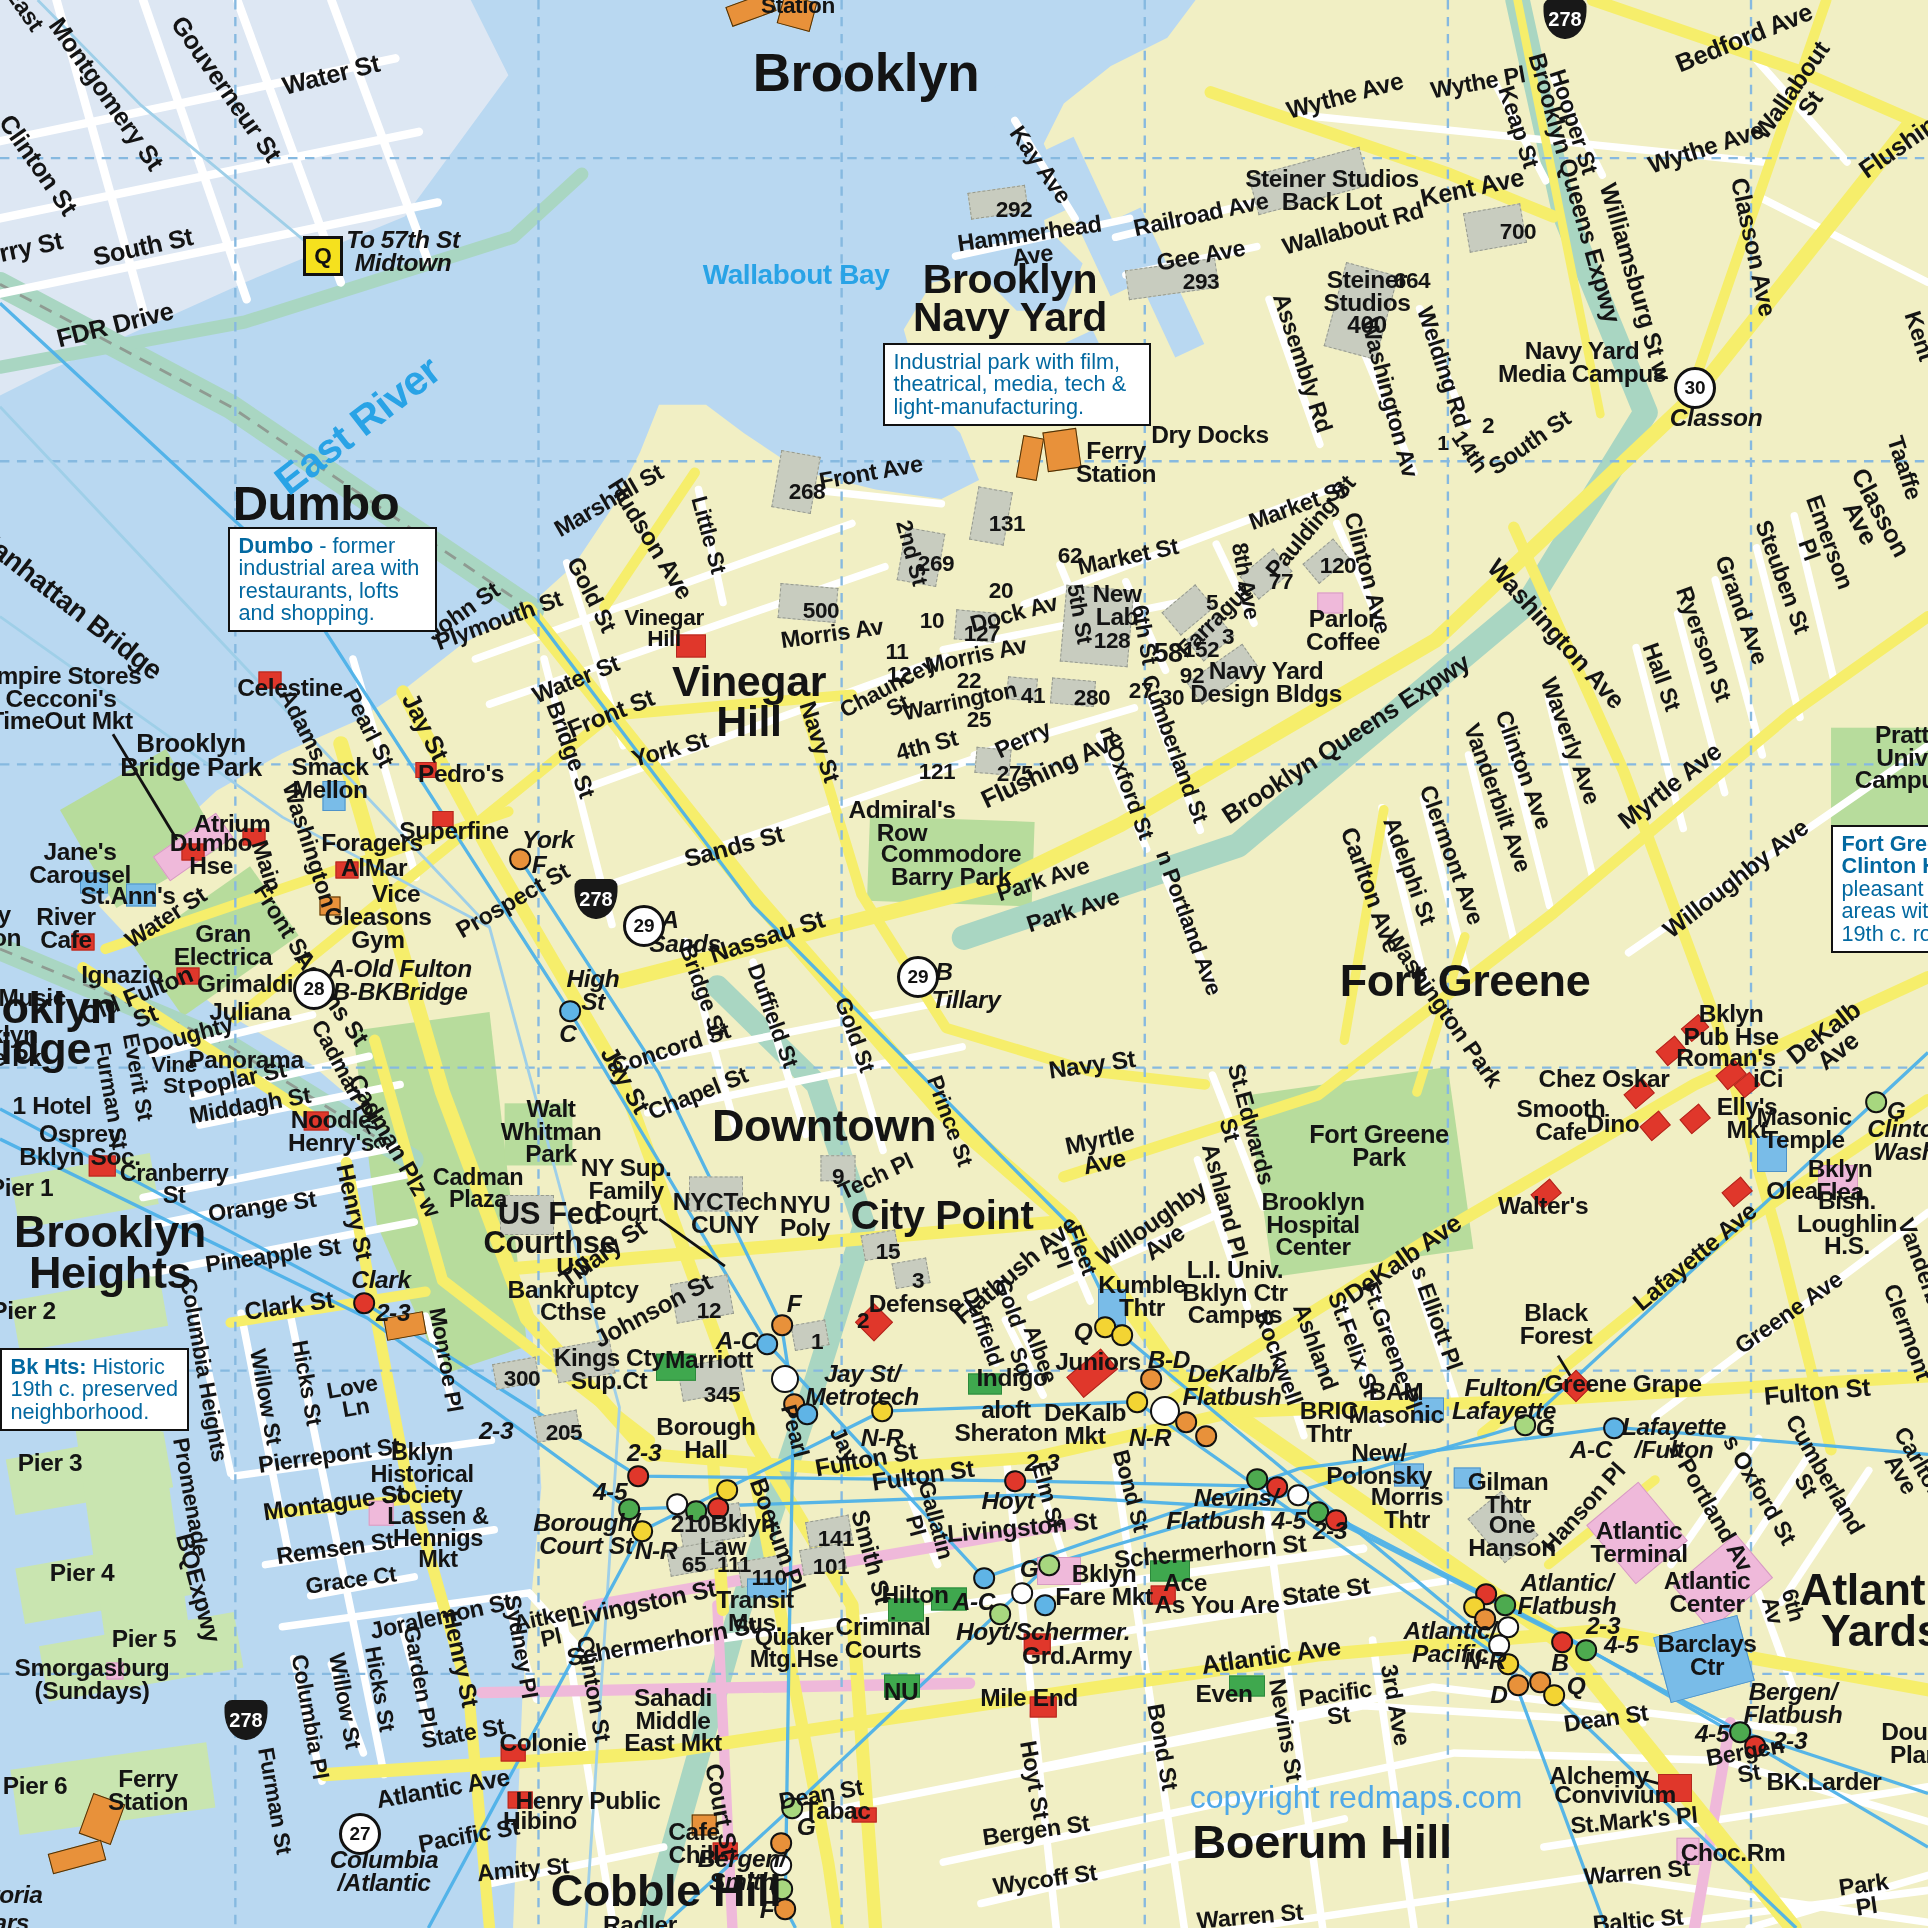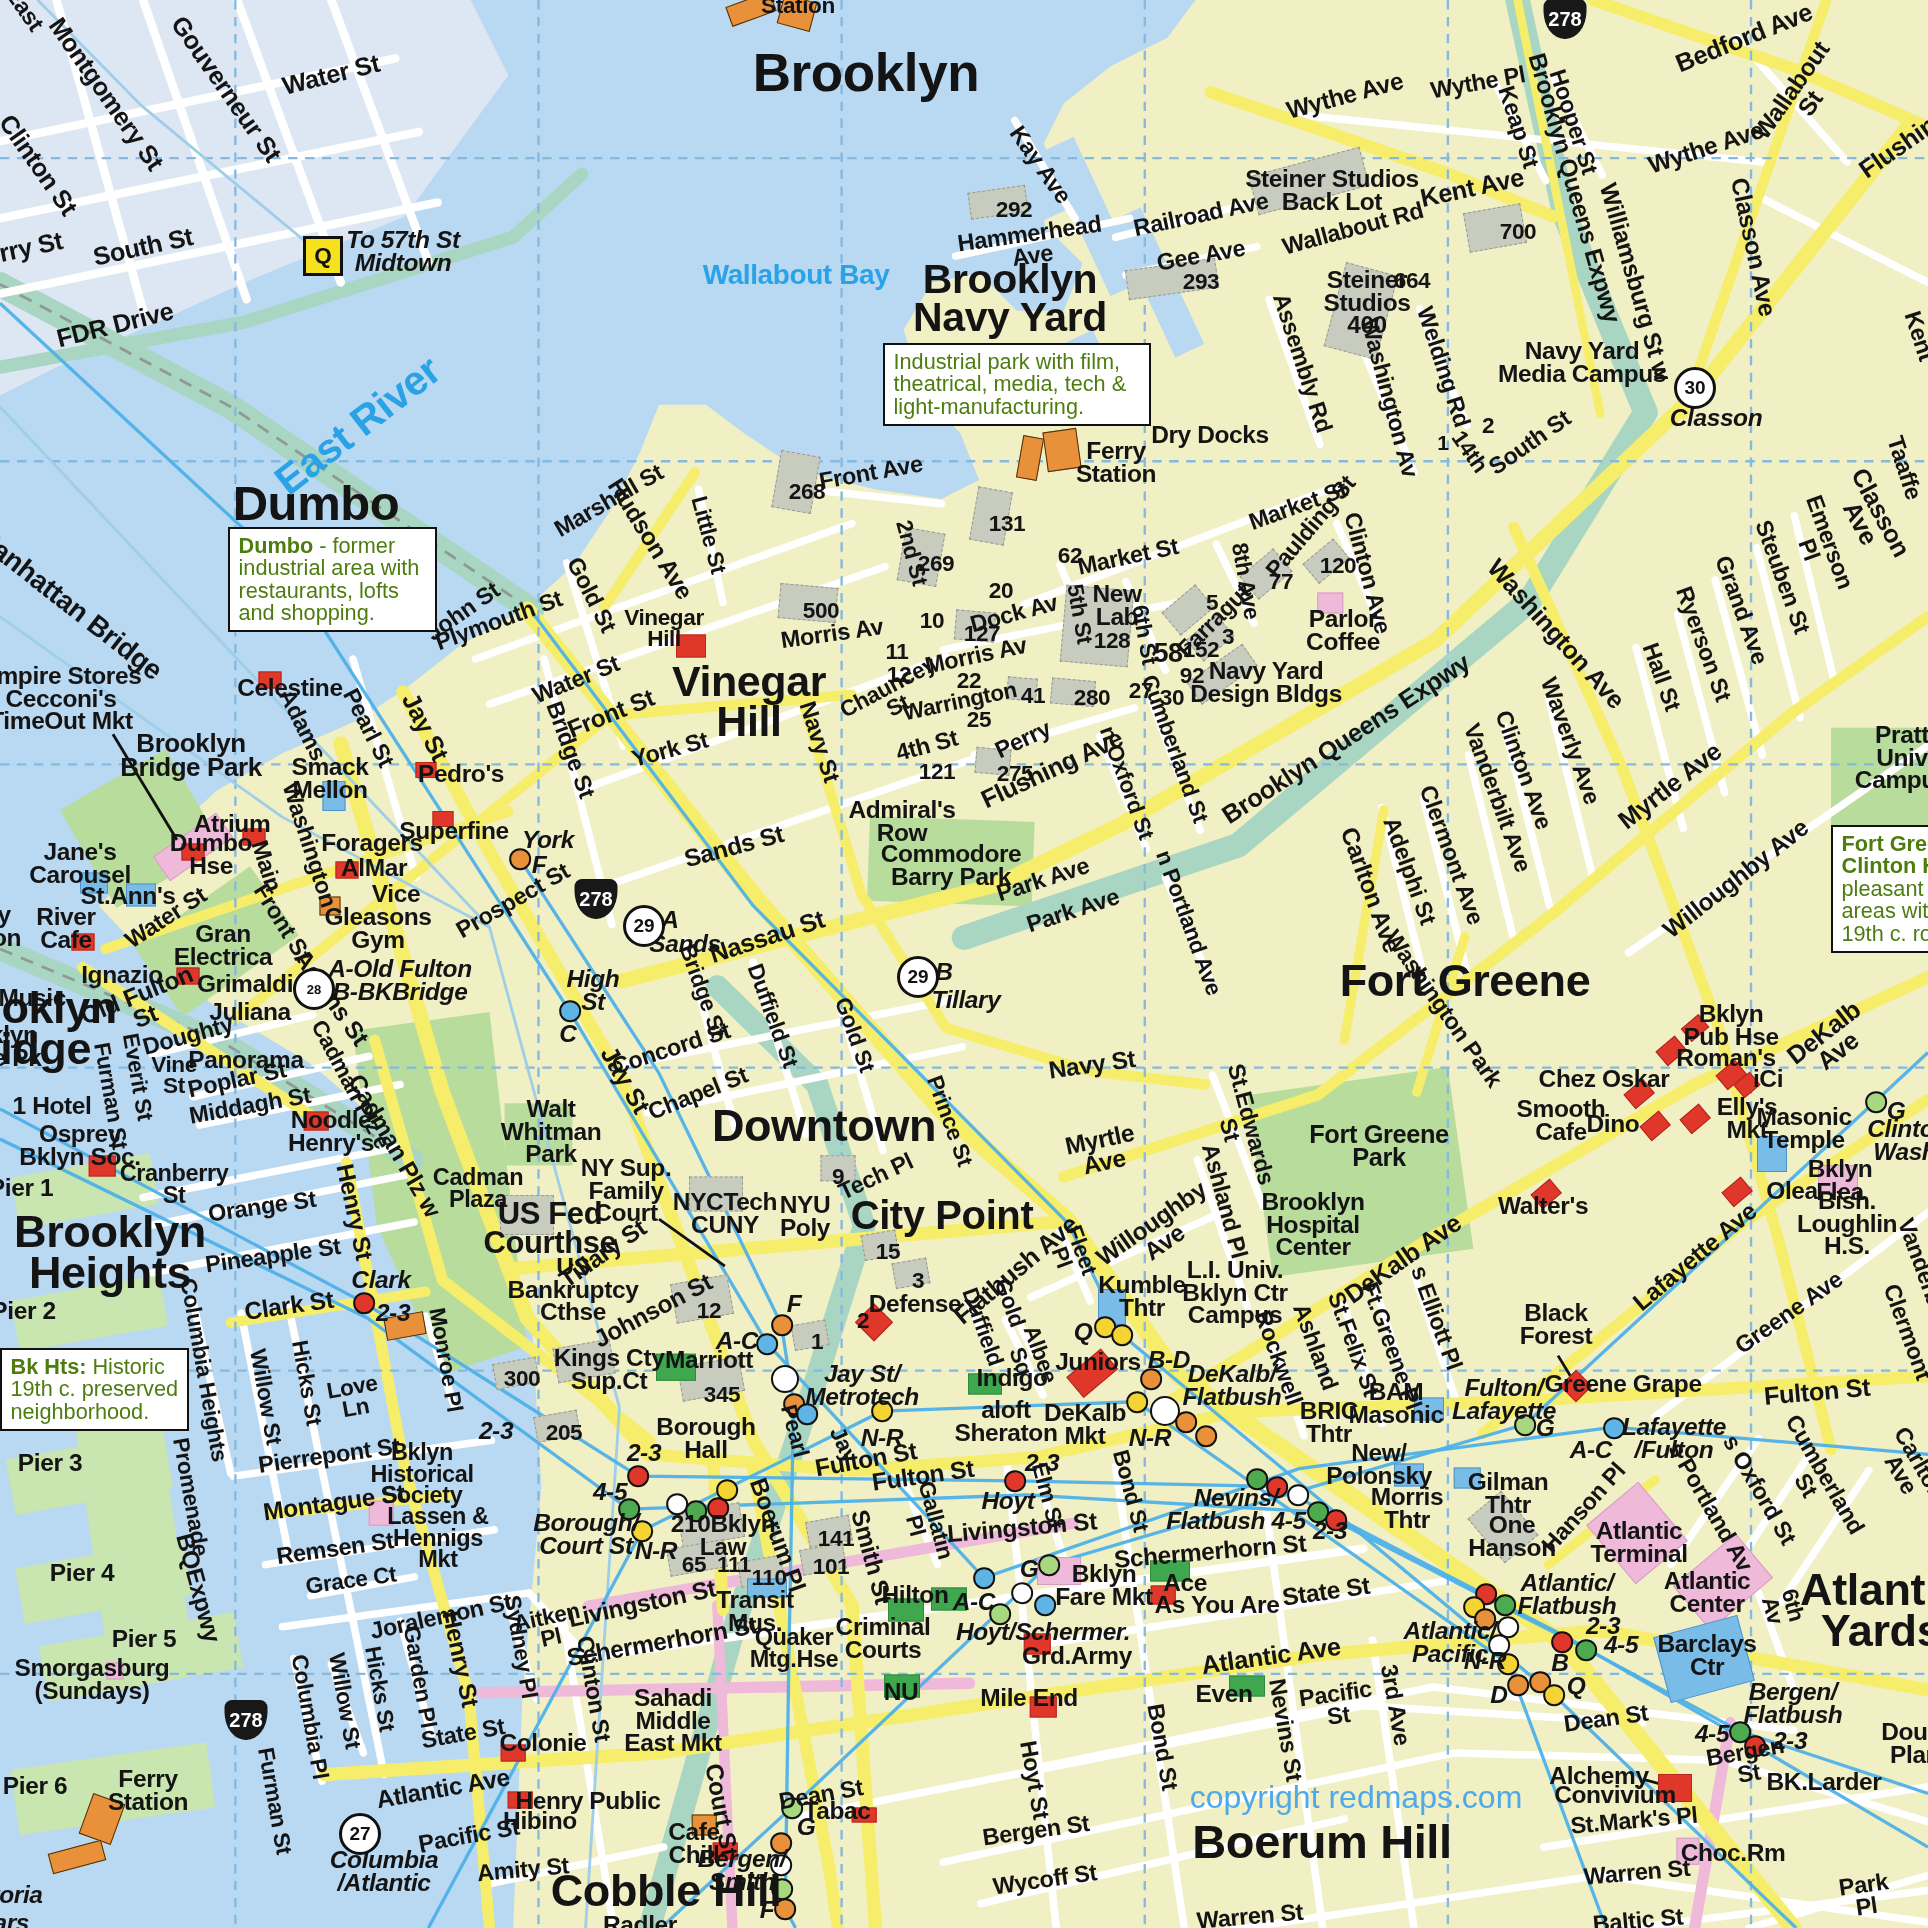--- a/index.html
+++ b/index.html
@@ -22,21 +22,21 @@
       transform:translate(-50%,-50%);box-sizing:border-box}
   .numc{position:absolute;background:#fff;border:3.8px solid #111;border-radius:50%;
         transform:translate(-50%,-50%);display:flex;align-items:center;justify-content:center;
         font-weight:700;color:#111}
   .shield{position:absolute;background:#181818;color:#fff;font-weight:700;
         transform:translate(-50%,-50%);display:flex;align-items:center;justify-content:center;
         border-radius:7.5px 7.5px 21px 21px / 7.5px 7.5px 28px 28px}
   .qbox{position:absolute;background:#f5e11e;border:3.8px solid #111;color:#111;
         font-weight:700;transform:translate(-50%,-50%);
         display:flex;align-items:center;justify-content:center}
-  .box{position:absolute;background:#fff;border:2.8px solid #111;color:#4d7c0f;
+  .box{position:absolute;background:#fff;border:2.8px solid #111;color:#0369a1;
        padding:5.6px 8.5px;white-space:pre-line;line-height:1.04;font-weight:400}
   .box b{font-weight:700}
 </style>
 </head>
 <body>
 
 <div id="map">
   <svg id="geo" width="1928" height="1928" viewBox="0 0 2048 2048">
       <rect x="0" y="0" width="2048" height="2048" fill="#b9d8f1"></rect>
       <polygon points="1270,0 1240,40 1180,70 1130,110 1100,170 1110,240 1150,280 1130,330 1080,330 1040,290 990,300 960,350 980,420 1020,460 1040,510 1000,530 930,520 850,500 790,460 750,430 700,430 680,480 650,540 610,600 560,645 490,685 430,732 380,765 300,800 230,840 160,905 105,962 145,1005 230,1070 330,1130 430,1215 520,1305 565,1405 575,1580 555,1800 545,2048 2048,2048 2048,0" fill="#f1efc4"></polygon>
@@ -943,21 +943,21 @@
       <div class="lbl" style="left: 1116px; top: 463px; font-size: 24.5px; --r: 0deg;">Ferry
 Station</div>
       <div class="lbl" style="left: 871px; top: 473px; font-size: 23.5px; --r: -10deg;">Front Ave</div>
     </div>
   <div id="badges">
       <div class="shield" style="left: 596px; top: 899px; width: 43px; height: 40px; font-size: 20px;">278</div>
       <div class="shield" style="left: 246px; top: 1720px; width: 43px; height: 40px; font-size: 20px;">278</div>
       <div class="shield" style="left: 1565px; top: 19px; width: 43px; height: 40px; font-size: 20px;">278</div>
       <div class="numc" style="left: 644px; top: 926px; width: 36px; height: 36px; font-size: 19px;">29</div>
       <div class="numc" style="left: 918px; top: 977px; width: 36px; height: 36px; font-size: 19px;">29</div>
-      <div class="numc" style="left: 314px; top: 989px; width: 36px; height: 36px; font-size: 13px;">28</div>
+      <div class="numc" style="left: 314px; top: 989px; width: 36px; height: 36px; font-size: 19px;">28</div>
       <div class="numc" style="left: 360px; top: 1834px; width: 36px; height: 36px; font-size: 19px;">27</div>
       <div class="numc" style="left: 1695px; top: 388px; width: 36px; height: 36px; font-size: 19px;">30</div>
       <div class="qbox" style="left: 323px; top: 256px; width: 34px; height: 34px; font-size: 22.6px;">Q</div>
     </div>
   <div id="boxes">
       <div class="box" style="left: 883px; top: 343px; width: 247px; font-size: 21.7px;"><b></b>Industrial park with film,
 theatrical, media, tech &amp;
 light-manufacturing.</div>
       <div class="box" style="left: 228px; top: 527px; width: 188px; font-size: 21.7px;"><b>Dumbo</b> - former
 industrial area with

